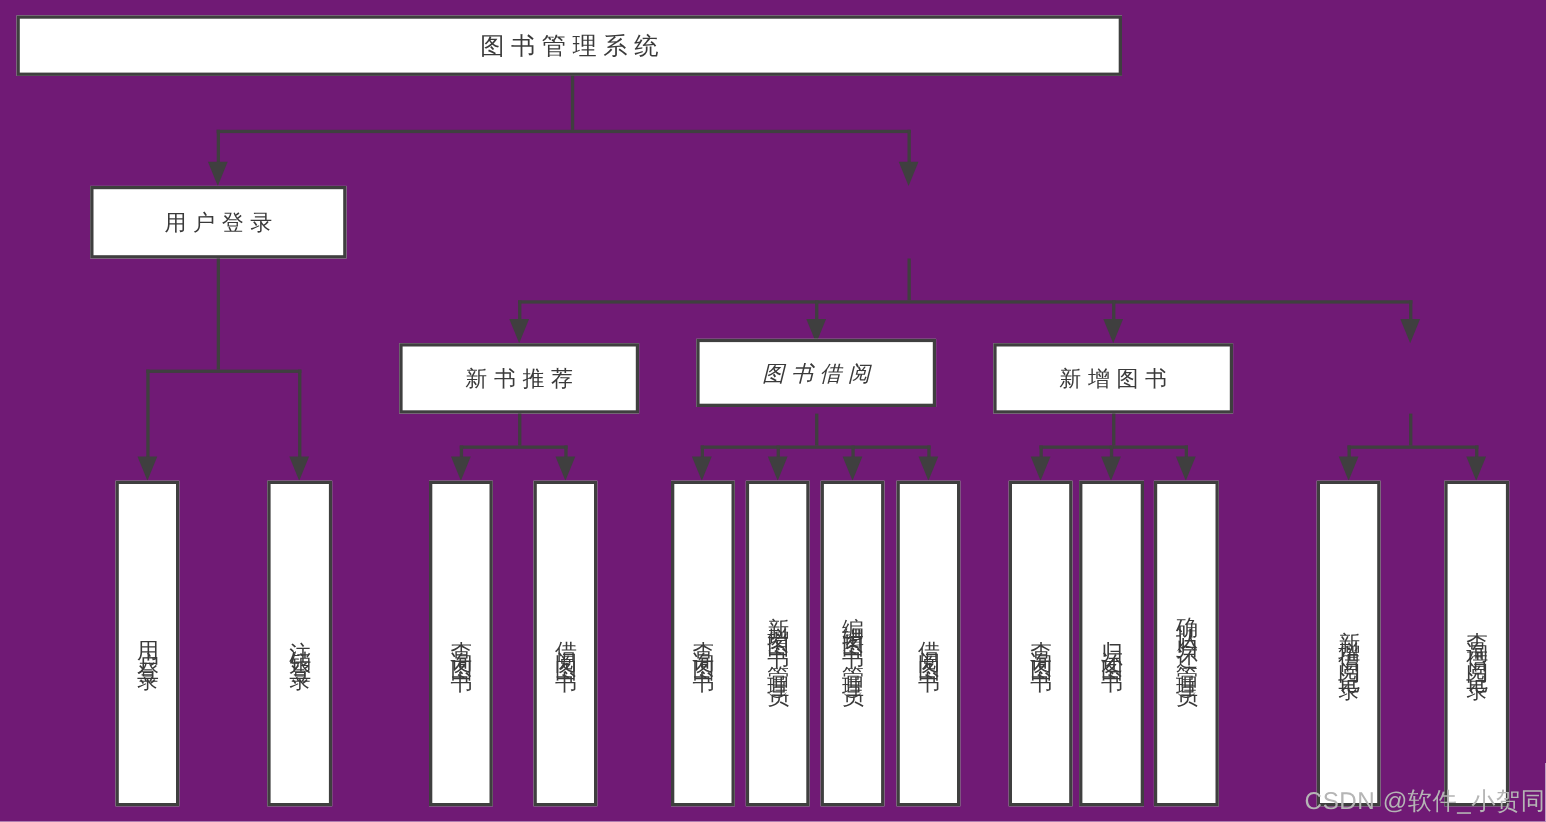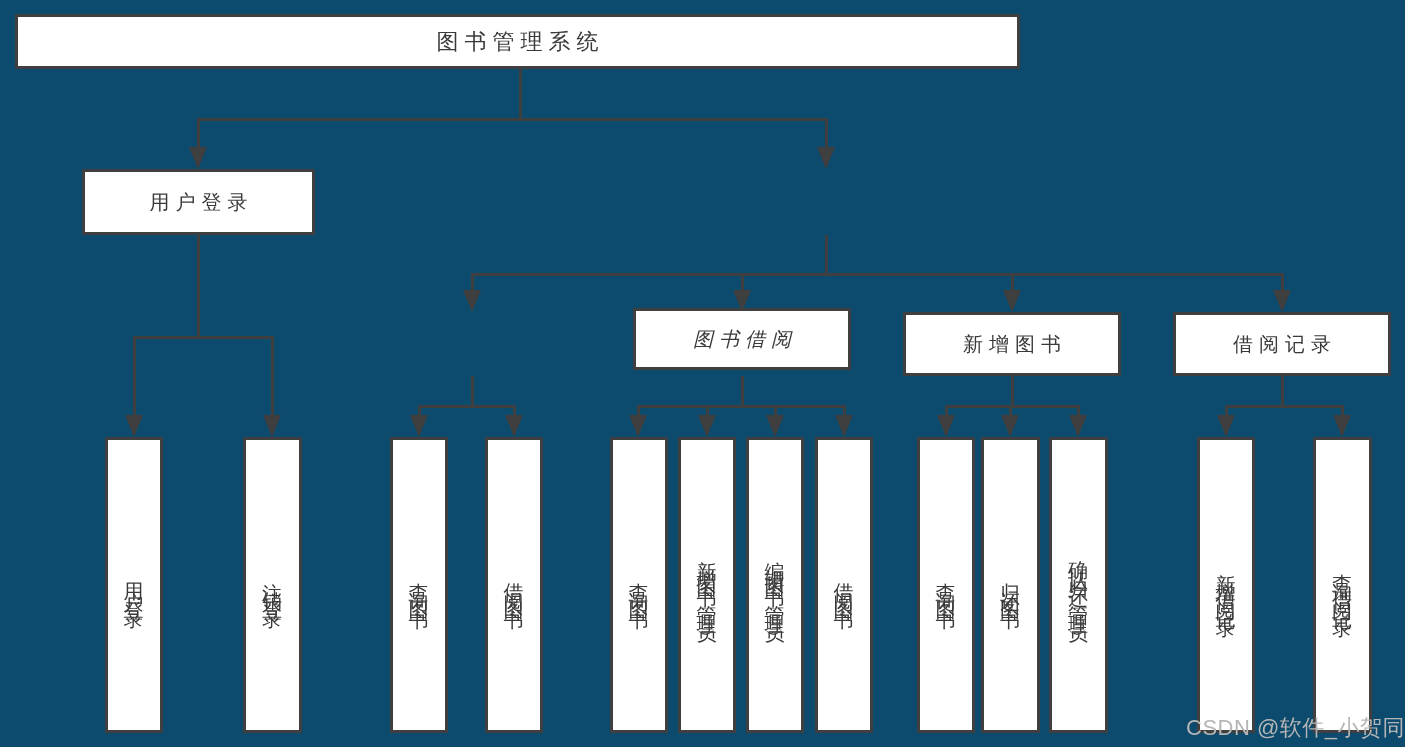--- a/index.html
+++ b/index.html
@@ -1,18 +1,18 @@
 <!DOCTYPE html>
 <html><head>
 <meta charset="utf-8">
 <style>
   html,body { margin:0; padding:0; background:#ffffff; }
   body { font-family:"Liberation Sans", sans-serif; }
   .canvas {
-    position:relative; width:1405px; height:747px; background:#0c4a6e;
+    position:relative; width:1405px; height:747px; background:#701a75;
     overflow:hidden;
   }
   .box {
     position:absolute; box-sizing:border-box;
     border:3px solid #3f3f3f; background:#ffffff;
     display:flex; align-items:center; justify-content:center;
     color:#3a3a3a;
   }
   .box.h { font-size:20px; letter-spacing:6px; text-indent:6px; white-space:nowrap; }
   .box.root { font-size:22px; }
@@ -67,23 +67,23 @@
     <div class="vline" style="left:471px;  top:273px; height:19px;"></div>
     <div class="arr" style="left:463px;  top:290px;"></div>
     <div class="vline" style="left:741px;  top:273px; height:19px;"></div>
     <div class="arr" style="left:733px;  top:290px;"></div>
     <div class="vline" style="left:1011px; top:273px; height:19px;"></div>
     <div class="arr" style="left:1003px; top:290px;"></div>
     <div class="vline" style="left:1281px; top:273px; height:19px;"></div>
     <div class="arr" style="left:1273px; top:290px;"></div>
   </div>
 
+  <div class="box h" style="left:363px; top:312px; width:218px; height:64px;">新书推荐</div>
   <div class="box h" style="left:633px; top:308px; width:218px; height:62px;font-style:italic;">图书借阅</div>
   <div class="box h" style="left:903px; top:312px; width:218px; height:64px;">新增图书</div>
-  <div class="box h" style="left:1173px; top:312px; width:218px; height:64px;">借阅记录</div>
 
   <div>
     <div class="vline" style="left:471px; top:376px; height:29px;"></div>
     <div class="hline" style="left:418px; top:405px; width:98px;"></div>
     <div class="vline" style="left:418px; top:405px; height:12px;"></div>
     <div class="arr" style="left:410px; top:415px;"></div>
     <div class="vline" style="left:513px; top:405px; height:12px;"></div>
     <div class="arr" style="left:505px; top:415px;"></div>
   </div>
 

